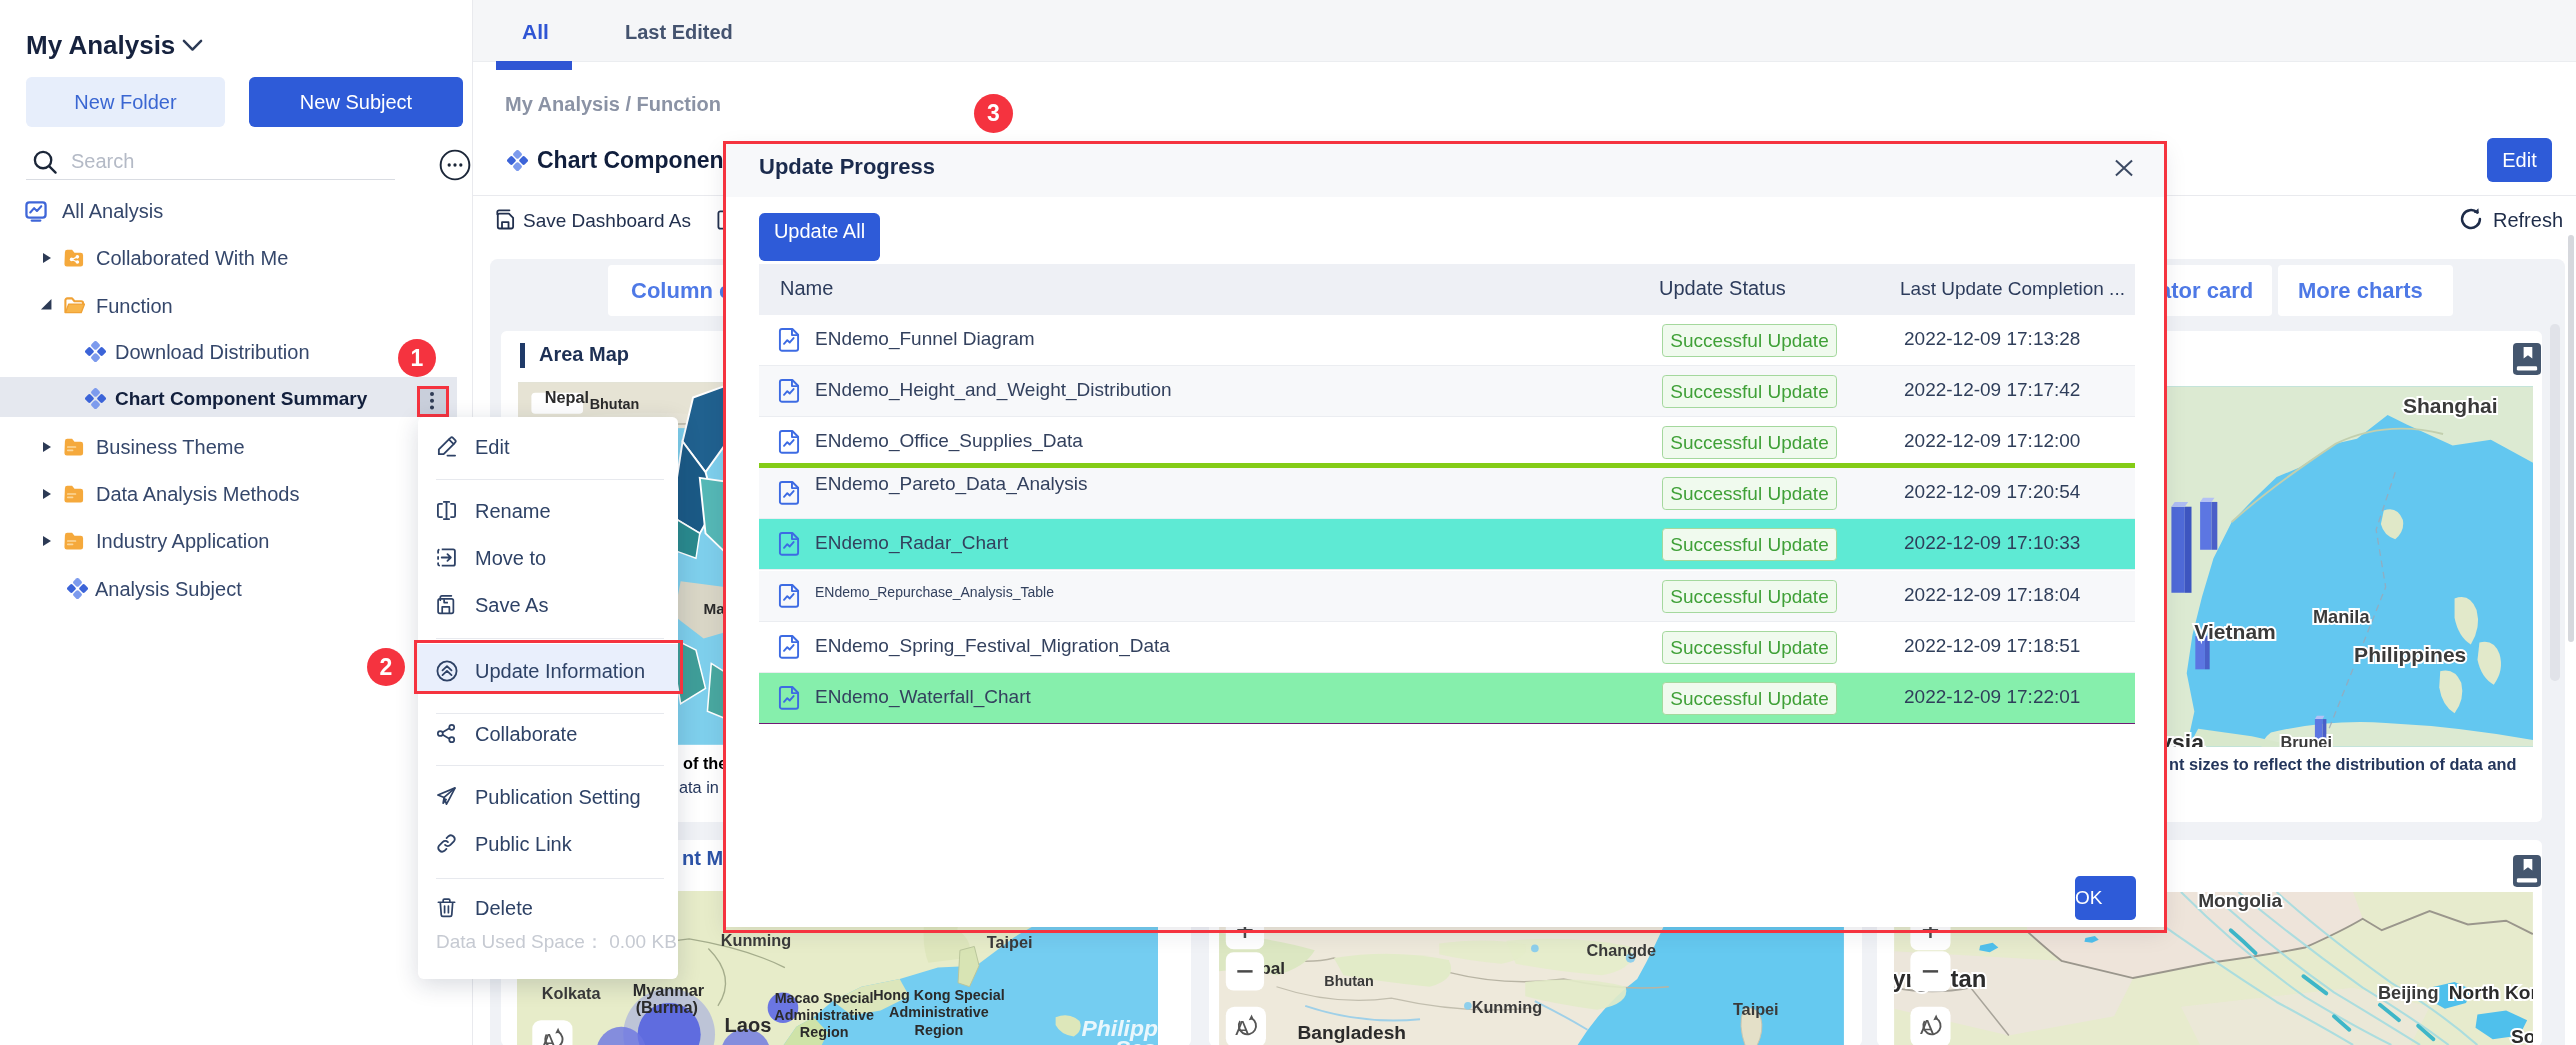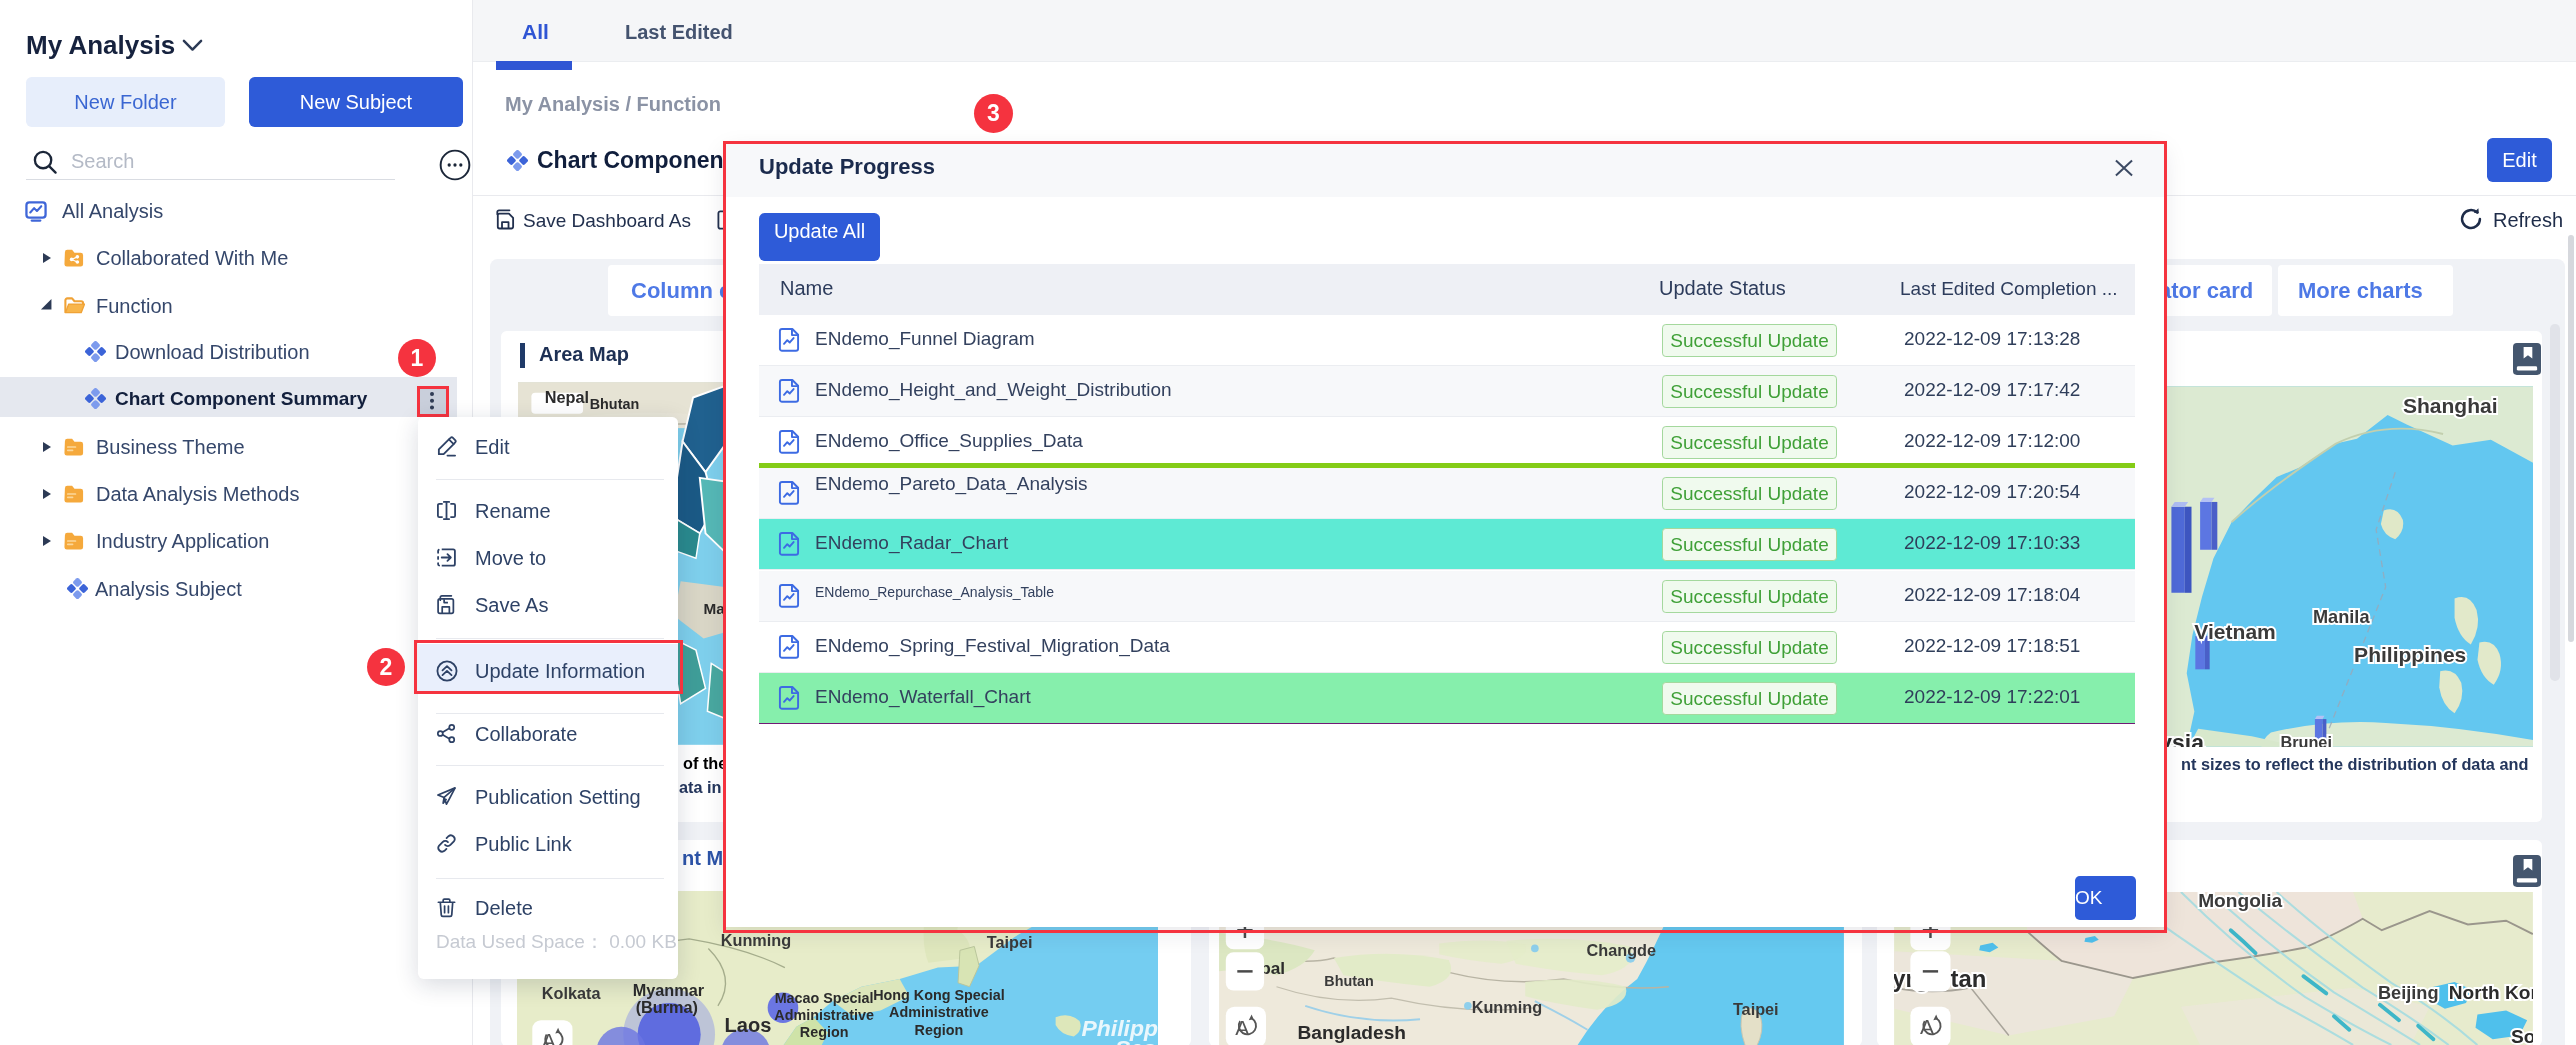--- a/index.html
+++ b/index.html
@@ -180,21 +180,21 @@
       <path d="M170 208 L216 214 L228 258 L194 268 L163 244 Z" fill="#d9d6c6"></path>
       <path d="M158 266 L186 280 L196 320 L170 336 Z" fill="#3f9e99" stroke="#fff" stroke-width="1.6"></path>
       <path d="M202 294 L256 328 L242 362 L198 344 Z" fill="#49a8a0" stroke="#fff" stroke-width="1.6"></path>
       <rect x="14" y="11" width="54" height="22" rx="4" fill="#fff"></rect>
       <text x="28" y="22" font-size="17" font-weight="bold" fill="#2b2b2b">Nepal</text>
       <text x="75" y="28" font-size="15" font-weight="bold" fill="#2b2b2b">Bhutan</text>
       <text x="194" y="242" font-size="16" font-weight="bold" fill="#2b2b2b">Malay</text>
     </svg>
   </div>
   <div class="abs" style="left:683px;top:754px;font-size:16.3px;font-weight:bold;color:#000000;">of the</div>
-  <div class="abs" style="left:679px;top:778px;font-size:16.3px;font-weight:bold;color:#24365c;">ata in</div>
+  <div class="abs" style="left:679px;top:778px;font-size:16.3px;font-weight:normal;color:#24365c;">ata in</div>
 
   <div class="abs" style="left:501px;top:840px;width:690px;height:206px;background:#fff;border-radius:5.7px;"></div>
   <div class="abs" style="left:682px;top:847px;font-size:20px;font-weight:bold;color:#2d54a8;">nt Map</div>
   <div class="abs" id="mapB" style="left:517px;top:891px;width:641px;height:155px;overflow:hidden;">
     <svg width="641" height="155" viewBox="0 0 670 162">
       <rect width="670" height="162" fill="#74cdf1"></rect>
       <path d="M0 0 L670 0 L670 30 L560 25 L520 48 L480 78 L440 80 L400 92 L360 100 L330 115 L310 132 L292 142 L278 162 L0 162 Z" fill="#e7ecc9"></path>
       <path d="M430 8 Q470 20 460 40 Q480 55 470 70 L430 75 Q420 50 430 8" fill="#dfe7bd"></path>
       <path d="M278 162 L292 142 L310 132 L325 148 L318 162 Z" fill="#cfe3a8"></path>
         <path d="M563 132 Q577 126 588 136 Q592 146 582 152 Q568 150 563 140 Z" fill="#dde7ba"></path>
@@ -309,21 +309,21 @@
       </g>
       <text x="438" y="28" font-size="22" font-weight="bold" fill="#3a3a3a" stroke="#fff" stroke-width="4" paint-order="stroke">Shanghai</text>
       <text x="220" y="264" font-size="22" font-weight="bold" fill="#3a3a3a" stroke="#fff" stroke-width="4" paint-order="stroke">Vietnam</text>
       <text x="344" y="248" font-size="19" font-weight="bold" fill="#3a3a3a" stroke="#fff" stroke-width="4" paint-order="stroke">Manila</text>
       <text x="387" y="288" font-size="22" font-weight="bold" fill="#3a3a3a" stroke="#fff" stroke-width="4" paint-order="stroke">Philippines</text>
       <text x="130" y="380" font-size="24" font-weight="bold" fill="#2b2b2b" stroke="#fff" stroke-width="4" paint-order="stroke">Malaysia</text>
       <text x="310" y="378" font-size="17" font-weight="bold" fill="#3a3a3a" stroke="#fff" stroke-width="4" paint-order="stroke">Brunei</text>
       </g>
     </svg>
   </div>
-  <div class="abs" style="left:2169px;top:755px;font-size:16.3px;font-weight:bold;color:#24365c;margin-left:12px;">nt sizes to reflect the distribution of data and</div>
+  <div class="abs" style="left:2169px;top:755px;font-size:16.3px;font-weight:bold;color:#24365c;">nt sizes to reflect the distribution of data and</div>
 
   <div class="abs" style="left:1877px;top:840px;width:665px;height:206px;background:#fff;border-radius:5.7px;"></div>
   <svg class="abs" style="left:2513px;top:855px;" width="28" height="32" viewBox="0 0 29 33">
       <path d="M0 4 a4 4 0 0 1 4 -4 h21 a4 4 0 0 1 4 4 v25 a4 4 0 0 1 -4 4 h-21 a4 4 0 0 1 -4 -4 z" fill="#44566e"></path>
       <path d="M11 4 h9 v12 l-4.5 -3.5 L11 16 z" fill="#fff"></path>
       <rect x="4" y="24" width="21" height="4.5" rx="1.5" fill="#fff"></rect>
     </svg>
   <div class="abs" id="mapE" style="left:1894px;top:892px;width:639px;height:153px;overflow:hidden;">
     <svg width="639" height="153" viewBox="0 0 668 160">
       <rect width="668" height="160" fill="#e7ebcd"></rect>
@@ -385,21 +385,21 @@
   <svg class="abs" style="left:2115px;top:157px;" width="18" height="22" viewBox="0 0 19 23">
       <path d="M1 3.5 L18 19.5 M18 3.5 L1 19.5" stroke="#3c4a63" stroke-width="2.1" fill="none"></path>
     </svg>
 
   <div class="abs" style="left:759px;top:213px;width:121px;height:48px;background:#2e5bd8;border-radius:5.7px;color:#fff;font-size:20px;text-align:center;line-height:36px;">Update All</div>
 
   <div id="table" class="abs" style="left:759px;top:264px;width:1376px;height:460px;font-size:20px;">
     <div class="abs" style="left:0;top:0;width:1376px;height:51px;background:#eef0f5;"></div>
     <div class="abs" style="left:21px;top:13.4px;color:#2d3c5c;">Name</div>
     <div class="abs" style="left:900px;top:13.4px;color:#2d3c5c;">Update Status</div>
-    <div class="abs" style="left:1141px;top:14.3px;color:#2d3c5c;font-size:19px;">Last Edited Completion ...</div>
+    <div class="abs" style="left:1141px;top:14.3px;color:#2d3c5c;font-size:19px;">Last Update Completion ...</div>
     <div class="abs" style="left:0;top:51px;width:1376px;height:51px;background:#fff;border-bottom:1px solid #ebedf1;">
     <svg class="abs" style="left:19px;top:13.4px;" width="22" height="24" viewBox="0 0 23 25">
           <path d="M2 3.2 A2.2 2.2 0 0 1 4.2 1 H15 l6 6 v14.6 a2.2 2.2 0 0 1 -2.2 2.2 H4.2 A2.2 2.2 0 0 1 2 21.6 z" stroke="#3d6be3" stroke-width="2" fill="none" stroke-linejoin="round"></path>
           <path d="M14.6 1.4 V7.4 H21" stroke="#3d6be3" stroke-width="2" fill="none" stroke-linejoin="round"></path>
           <path d="M6.3 16.5 l3.4 -3.8 2.6 2.4 4 -4.6" stroke="#3d6be3" stroke-width="2" fill="none" stroke-linecap="round" stroke-linejoin="round"></path>
         </svg>
     <div class="abs" style="left:56px;top:13.4px;color:#33415e;font-size:19px;">ENdemo_Funnel Diagram</div>
     <div class="abs" style="left:903px;top:8.6px;width:175px;height:33px;background:#f0faee;border:1px solid #a4d89d;border-radius:3.8px;color:#3fa037;font-size:19px;text-align:center;line-height:32px;">Successful Update</div>
     <div class="abs" style="left:1145px;top:13.4px;color:#2f3e5a;font-size:19px;">2022-12-09 17:13:28</div>
     </div>

